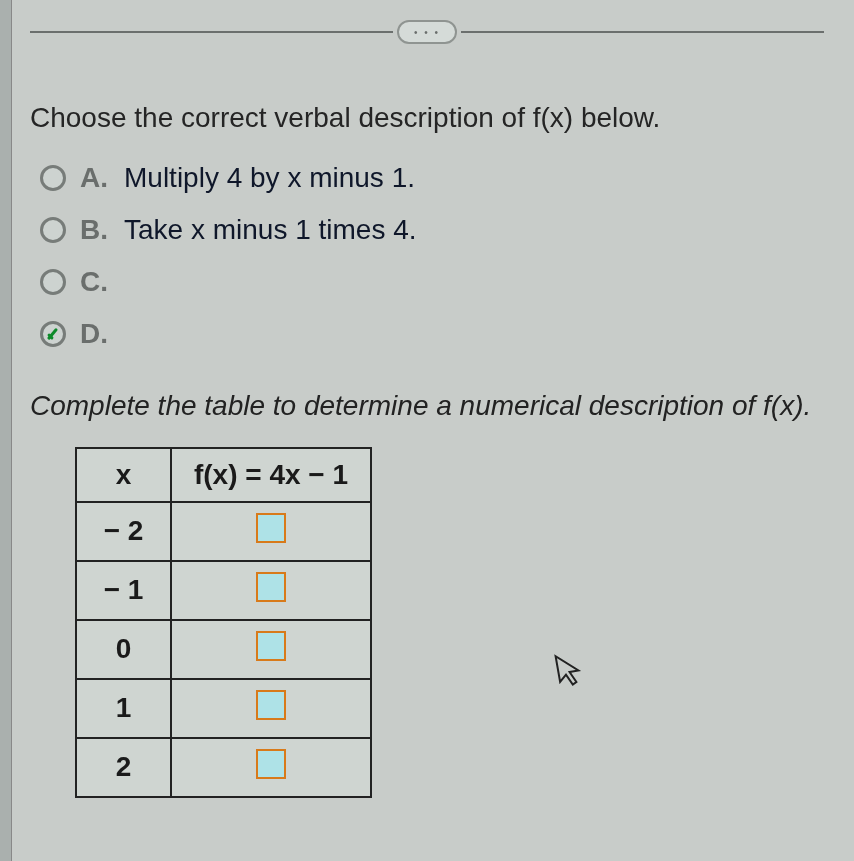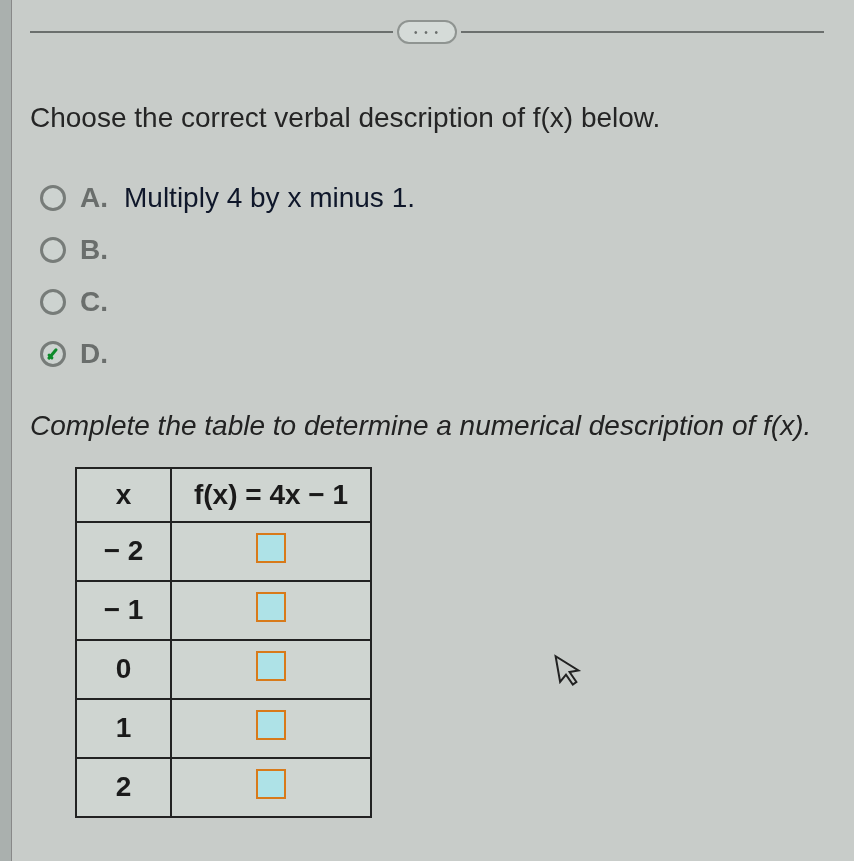--- a/index.html
+++ b/index.html
@@ -43,21 +43,21 @@
       align-items: center;
       justify-content: center;
       margin: 0 4px;
       font-size: 10px;
       letter-spacing: 2px;
       color: #6a6e6c;
     }
     .prompt {
       font-size: 28px;
       line-height: 1.35;
-      margin-bottom: 45px;
+      margin-bottom: 25px;
       color: #252525;
     }
     .options {
       margin-left: 10px;
       margin-bottom: 40px;
     }
     .option {
       display: flex;
       align-items: center;
       gap: 14px;
@@ -156,20 +156,21 @@
 
   <div class="options">
     <div class="option">
       <span class="radio"></span>
       <span class="opt-letter">A.</span>
       <span class="opt-text">Multiply 4 by x minus 1.</span>
     </div>
     <div class="option">
       <span class="radio"></span>
       <span class="opt-letter">B.</span>
+      <span class="opt-text">Take x minus 1 times 4.</span>
     </div>
     <div class="option">
       <span class="radio"></span>
       <span class="opt-letter">C.</span>
     </div>
     <div class="option">
       <span class="radio checked"></span>
       <span class="opt-letter">D.</span>
     </div>
   </div>

